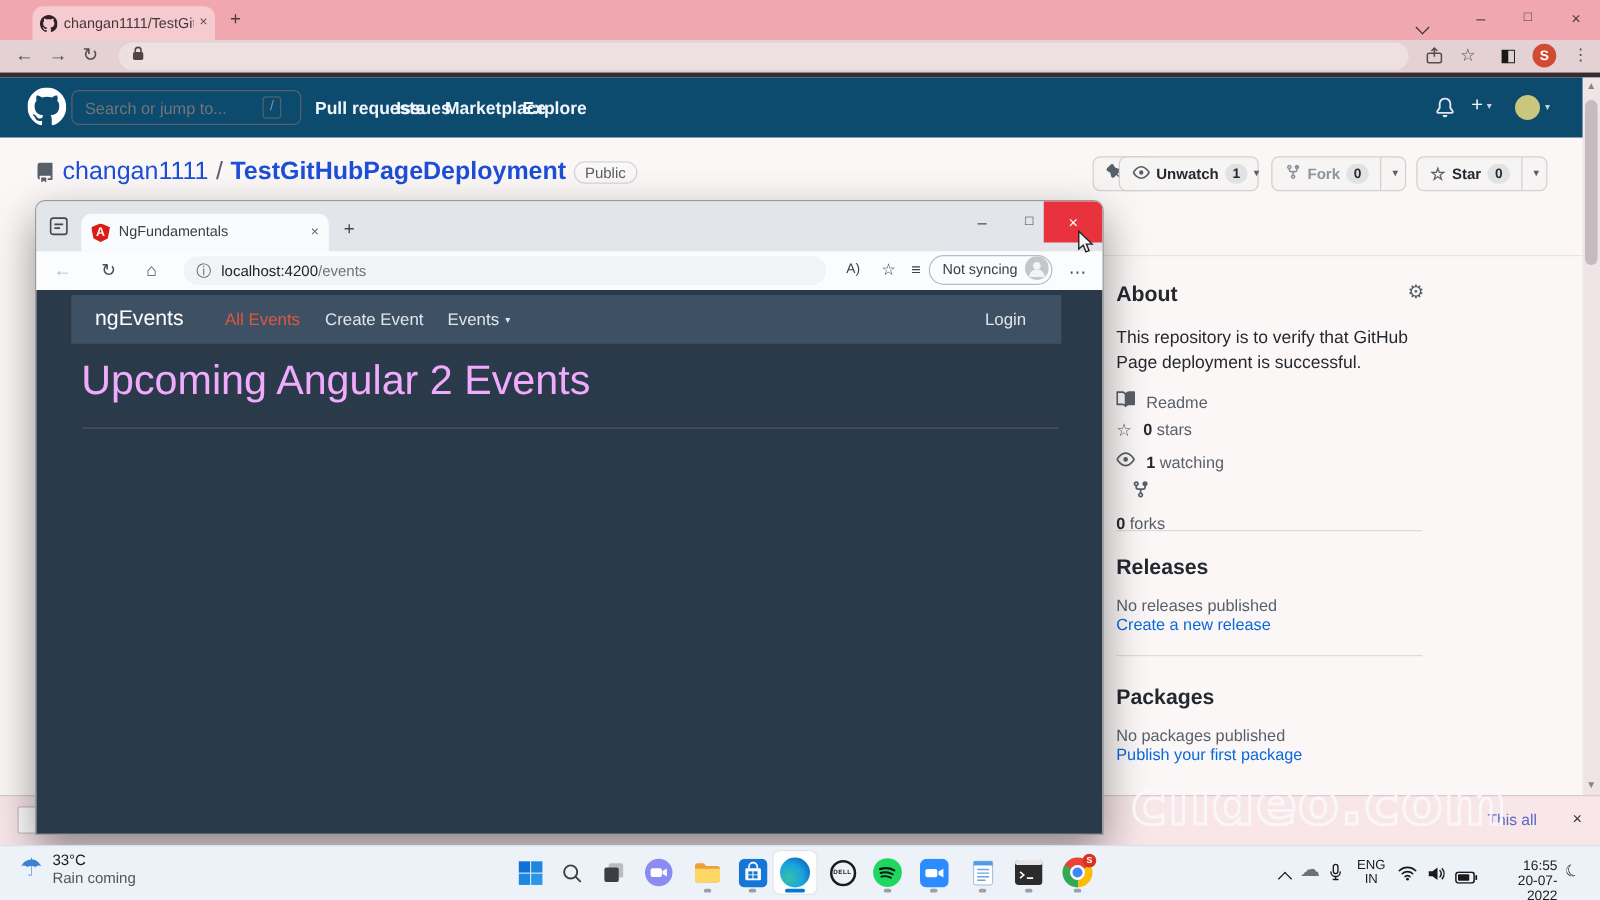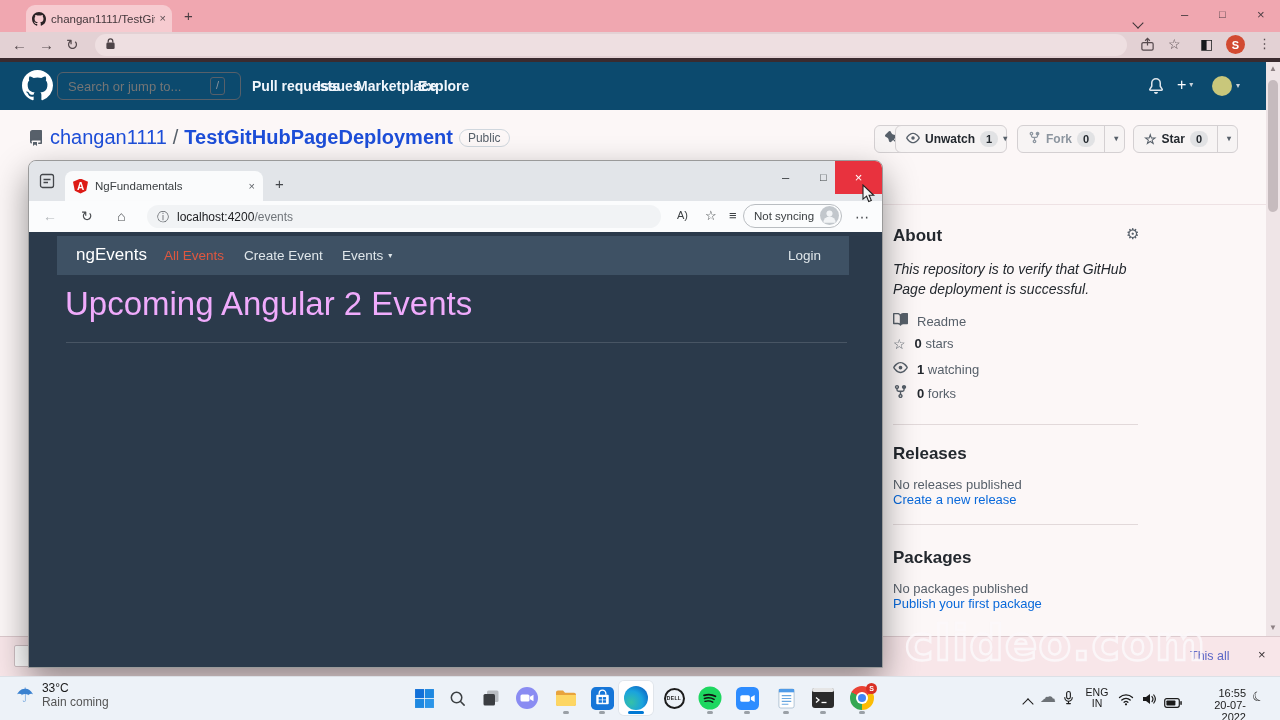--- a/index.html
+++ b/index.html
@@ -68,21 +68,21 @@
   #etools .ic{font-size:14px;color:#4a4d51;}
   #eaddr{position:absolute;left:118px;top:4px;width:514px;height:23px;background:#f1f3f5;
     border-radius:12px;display:flex;align-items:center;padding:0 10px;box-sizing:border-box;}
   #eaddr .host{font-size:12px;color:#202124;margin-left:8px;}
   #eaddr .path{font-size:12px;color:#70757a;}
   #notsync{position:absolute;left:714px;top:3px;height:24px;border:1px solid #b9bdc1;border-radius:13px;
     display:flex;align-items:center;padding:2px 2px 2px 10px;font-size:11.5px;color:#3c4043;gap:6px;box-sizing:border-box;}
   #econtent{position:absolute;left:0;top:71px;width:100%;height:437px;background:#2b3a4b;}
   #ngnav{position:absolute;left:28px;top:4px;width:792px;height:39px;background:#3e5164;}
   #ngnav .brand{position:absolute;left:19px;top:9px;font-size:17px;color:#fff;}
-  #ngnav .lnk{position:absolute;top:12px;font-size:13.5px;color:#dfe6ea;}
+  #ngnav .lnk{position:absolute;top:12px;font-size:13.5px;color:#dfe6ea;margin-left:16px;}
   #ngheading{position:absolute;left:36px;top:53px;font-size:33px;font-weight:500;color:#f0abfc;}
   #nghr{position:absolute;left:37px;top:110px;width:781px;height:1px;background:rgba(255,255,255,.14);}
   
   #shelf{left:0;top:636px;width:1280px;height:40px;background:#f8e6e9;border-top:1px solid #dcc9cd;
     box-sizing:border-box;z-index:5;}
   
   #wmark{left:905px;top:615px;z-index:40;font-size:48px;font-weight:bold;letter-spacing:1px;
     color:rgba(255,255,255,.05);-webkit-text-stroke:2.4px rgba(252,248,250,.85);
     text-stroke:2.4px rgba(252,248,250,.85);font-family:"DejaVu Sans",sans-serif;}
   
@@ -227,21 +227,21 @@
     <span class="cpill">0</span>
     <span class="seg">
         <span class="g caret">▾</span>
       </span>
   </div>
 
   <div class="a" style="left:883px;top:204px;width:383px;height:1px;background:#eee2e4;"></div>
 
   <span class="a sec-h" style="left:893px;top:226px;font-size:17px;">About</span>
   <span class="a g" style="left:1126px;top:226px;font-size:15px;color:#57606a;">⚙</span>
-  <div class="a" style="left:893px;top:259px;width:238px;font-size:14px;color:#24292f;line-height:20px;font-style:italic;">This repository is to verify that GitHub Page deployment is successful.</div>
+  <div class="a" style="left:893px;top:259px;width:238px;font-size:14px;color:#24292f;line-height:20px;">This repository is to verify that GitHub Page deployment is successful.</div>
 
   <div class="abitem" style="left:893px;top:312px;">
     <span>
       <svg width="15" height="15" viewBox="0 0 16 16" fill="#57606a">
           <path d="M0 1.75A.75.75 0 0 1 .75 1h4.253c1.227 0 2.317.59 3 1.501A3.743 3.743 0 0 1 11.006 1h4.245a.75.75 0 0 1 .75.75v10.5a.75.75 0 0 1-.75.75h-4.507a2.25 2.25 0 0 0-1.591.659l-.622.621a.75.75 0 0 1-1.06 0l-.622-.621A2.25 2.25 0 0 0 5.258 13H.75a.75.75 0 0 1-.75-.75V1.75zm8.755 3a2.25 2.25 0 0 1 2.25-2.25H14.5v9h-3.757c-.71 0-1.4.201-1.992.572l.004-7.322zm-1.504 7.324.004-5.073-.002-2.253A2.25 2.25 0 0 0 5.003 2.5H1.5v9h3.757a3.75 3.75 0 0 1 1.994.574z"></path>
         </svg>
     </span>
     <span>Readme</span>
   </div>
   <div class="abitem" style="left:893px;top:336px;">
@@ -249,21 +249,21 @@
     <span><span class="cnt">0</span> <span>stars</span></span>
   </div>
   <div class="abitem" style="left:893px;top:360px;">
     <span>
       <svg width="15" height="15" viewBox="0 0 16 16" fill="#57606a">
           <path d="M8 2c1.981 0 3.671.992 4.933 2.078 1.27 1.091 2.187 2.345 2.637 3.023a1.62 1.62 0 0 1 0 1.798c-.45.678-1.367 1.932-2.637 3.023C11.67 13.008 9.981 14 8 14c-1.981 0-3.671-.992-4.933-2.078C1.797 10.83.88 9.576.43 8.898a1.62 1.62 0 0 1 0-1.798c.45-.677 1.367-1.931 2.637-3.022C4.33 2.992 6.019 2 8 2zM1.679 7.932a.12.12 0 0 0 0 .136c.411.622 1.241 1.75 2.366 2.717C5.176 11.758 6.527 12.5 8 12.5c1.473 0 2.825-.742 3.955-1.715 1.124-.967 1.954-2.096 2.366-2.717a.12.12 0 0 0 0-.136c-.412-.621-1.242-1.75-2.366-2.717C10.824 4.242 9.473 3.5 8 3.5c-1.473 0-2.825.742-3.955 1.715-1.124.967-1.954 2.096-2.366 2.717zM8 10a2 2 0 1 1 0-4 2 2 0 0 1 0 4z"></path>
         </svg>
     </span>
     <span><span class="cnt">1</span> <span>watching</span></span>
   </div>
-  <div class="abitem" style="left:893px;top:384px;">
+  <div class="abitem" style="left:893px;top:384px;flex-direction:column;">
     <span>
       <svg width="15" height="15" viewBox="0 0 16 16" fill="#57606a">
           <path d="M5 3.25a.75.75 0 1 1-1.5 0 .75.75 0 0 1 1.5 0zm0 2.122a2.25 2.25 0 1 0-1.5 0v.878A2.25 2.25 0 0 0 5.75 8.5h1.5v2.128a2.251 2.251 0 1 0 1.5 0V8.5h1.5a2.25 2.25 0 0 0 2.25-2.25v-.878a2.25 2.25 0 1 0-1.5 0v.878a.75.75 0 0 1-.75.75h-4.5A.75.75 0 0 1 5 6.25v-.878zm3.75 7.378a.75.75 0 1 1-1.5 0 .75.75 0 0 1 1.5 0zm3-8.75a.75.75 0 1 0 0-1.5.75.75 0 0 0 0 1.5z"></path>
         </svg>
     </span>
     <span><span class="cnt">0</span> <span>forks</span></span>
   </div>
 
   <div class="divider" style="left:893px;top:424px;"></div>
   <span class="a sec-h" style="left:893px;top:444px;font-size:17px;">Releases</span>

